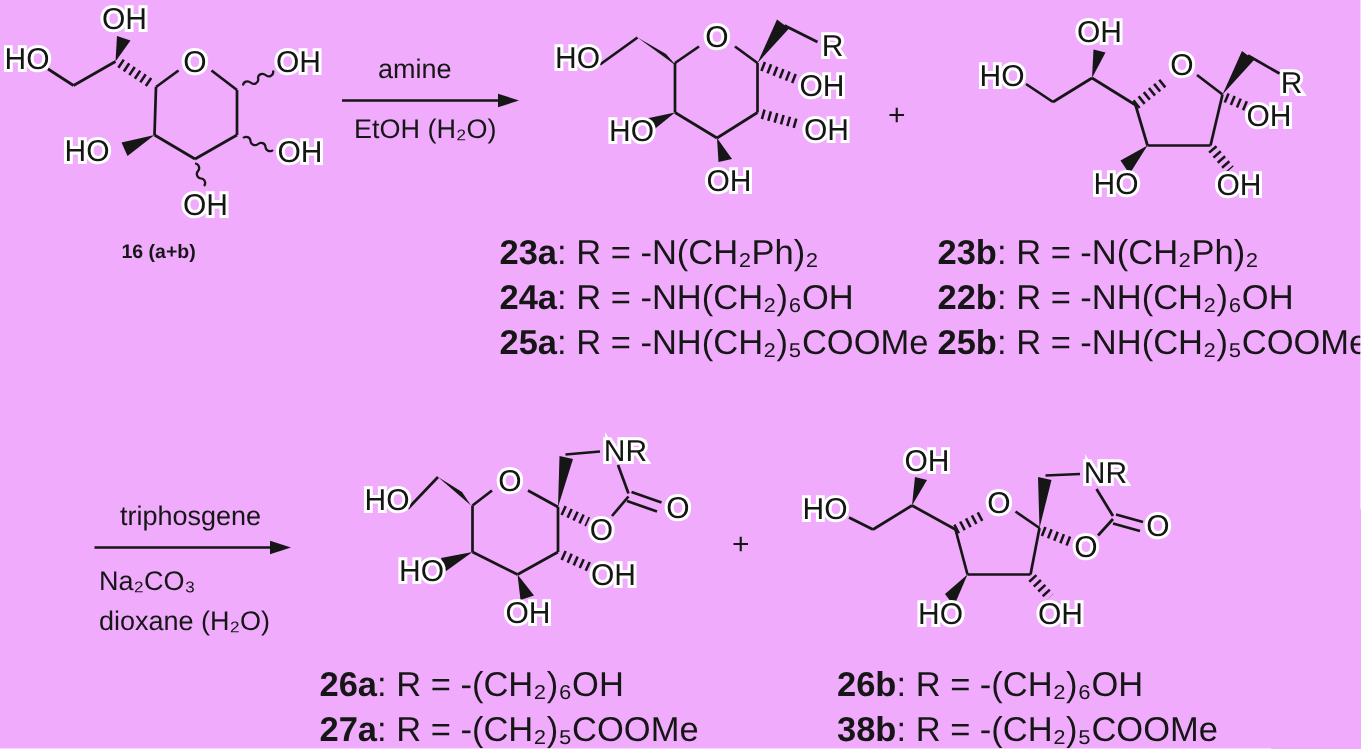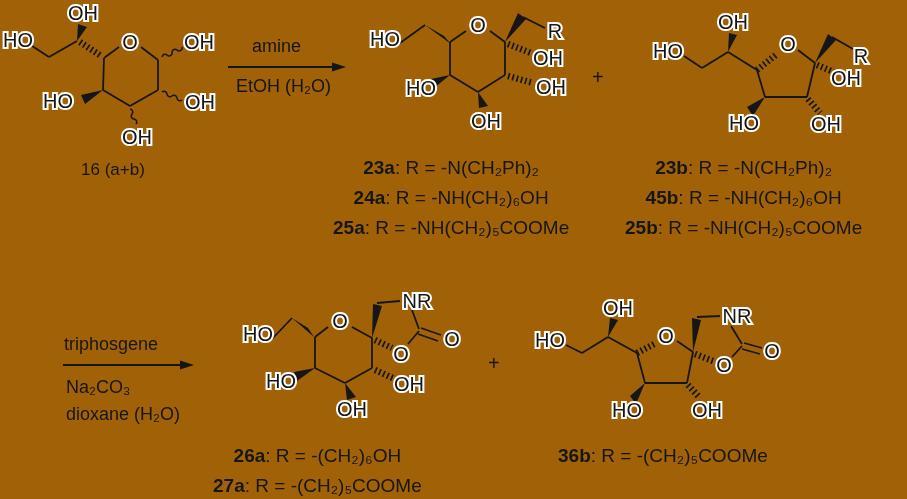--- a/index.html
+++ b/index.html
@@ -1,29 +1,29 @@
 <!DOCTYPE html>
 <html><head>
 <meta charset="utf-8">
 <style>
   html,body{margin:0;padding:0;background:#fff;}
-  .canvas{position:relative;width:907px;height:499px;background:#a16207;overflow:hidden;
-          font-family:"Liberation Sans","DejaVu Sans",sans-serif;color:#161616;text-align:center;}
+  .canvas{position:relative;width:907px;height:499px;background:#f0abfc;overflow:hidden;
+          font-family:"Liberation Sans","DejaVu Sans",sans-serif;color:#161616;}
   .canvas svg{position:absolute;left:0;top:0;}
   svg text{font-size:20px;fill:#161616;text-anchor:middle;dominant-baseline:central;
            paint-order:stroke;stroke:#ffffff;stroke-width:4px;
            font-family:"Liberation Sans","DejaVu Sans",sans-serif;}
   .bond{stroke:#161616;stroke-width:1.8;fill:none;}
   .hash{stroke:#161616;stroke-width:6.5;fill:none;stroke-dasharray:1.7 2.7;}
   .sq{stroke:#161616;stroke-width:1.5;fill:none;}
   polygon{fill:#161616;}
   .txt{position:absolute;font-size:18px;white-space:nowrap;}
   .plus{position:absolute;font-size:20px;}
-  .complbl{position:absolute;font-size:17px;font-weight:normal;white-space:nowrap;}
-  .lblblock{position:absolute;font-size:19px;line-height:30px;white-space:nowrap;}
+  .complbl{position:absolute;font-size:13px;font-weight:bold;white-space:nowrap;}
+  .lblblock{position:absolute;font-size:23px;line-height:30px;white-space:nowrap;}
   .lblblock b{font-weight:bold;}
 </style>
 </head>
 <body>
 
 <div class="canvas">
 
 <svg width="907" height="499" viewBox="0 0 907 499">
 
   <g>
@@ -175,32 +175,33 @@
   <div class="plus" style="left:592px;top:66px">+</div>
 
   <div class="lblblock" style="left:333px;top:153px">
     <div><b>23a</b><span>: R = -N(CH₂Ph)₂</span></div>
     <div><b>24a</b><span>: R = -NH(CH₂)₆OH</span></div>
     <div><b>25a</b><span>: R = -NH(CH₂)₅COOMe</span></div>
   </div>
 
   <div class="lblblock" style="left:625px;top:153px">
     <div><b>23b</b><span>: R = -N(CH₂Ph)₂</span></div>
-    <div><b>45b</b><span>: R = -NH(CH₂)₆OH</span></div>
+    <div><b>22b</b><span>: R = -NH(CH₂)₆OH</span></div>
     <div><b>25b</b><span>: R = -NH(CH₂)₅COOMe</span></div>
   </div>
 
-  <div class="txt" style="left:64px;top:334px">triphosgene</div>
+  <div class="txt" style="left:80px;top:334px">triphosgene</div>
   <div class="txt" style="left:66px;top:377px">Na₂CO₃</div>
   <div class="txt" style="left:66px;top:404px">dioxane (H₂O)</div>
 
   <div class="plus" style="left:488px;top:352px">+</div>
 
   <div class="lblblock" style="left:213px;top:441px">
     <div><b>26a</b><span>: R = -(CH₂)₆OH</span></div>
     <div><b>27a</b><span>: R = -(CH₂)₅COOMe</span></div>
   </div>
 
   <div class="lblblock" style="left:558px;top:441px">
-    <div><b>36b</b><span>: R = -(CH₂)₅COOMe</span></div>
+    <div><b>26b</b><span>: R = -(CH₂)₆OH</span></div>
+    <div><b>38b</b><span>: R = -(CH₂)₅COOMe</span></div>
   </div>
 
 </div>
 
 </body></html>

